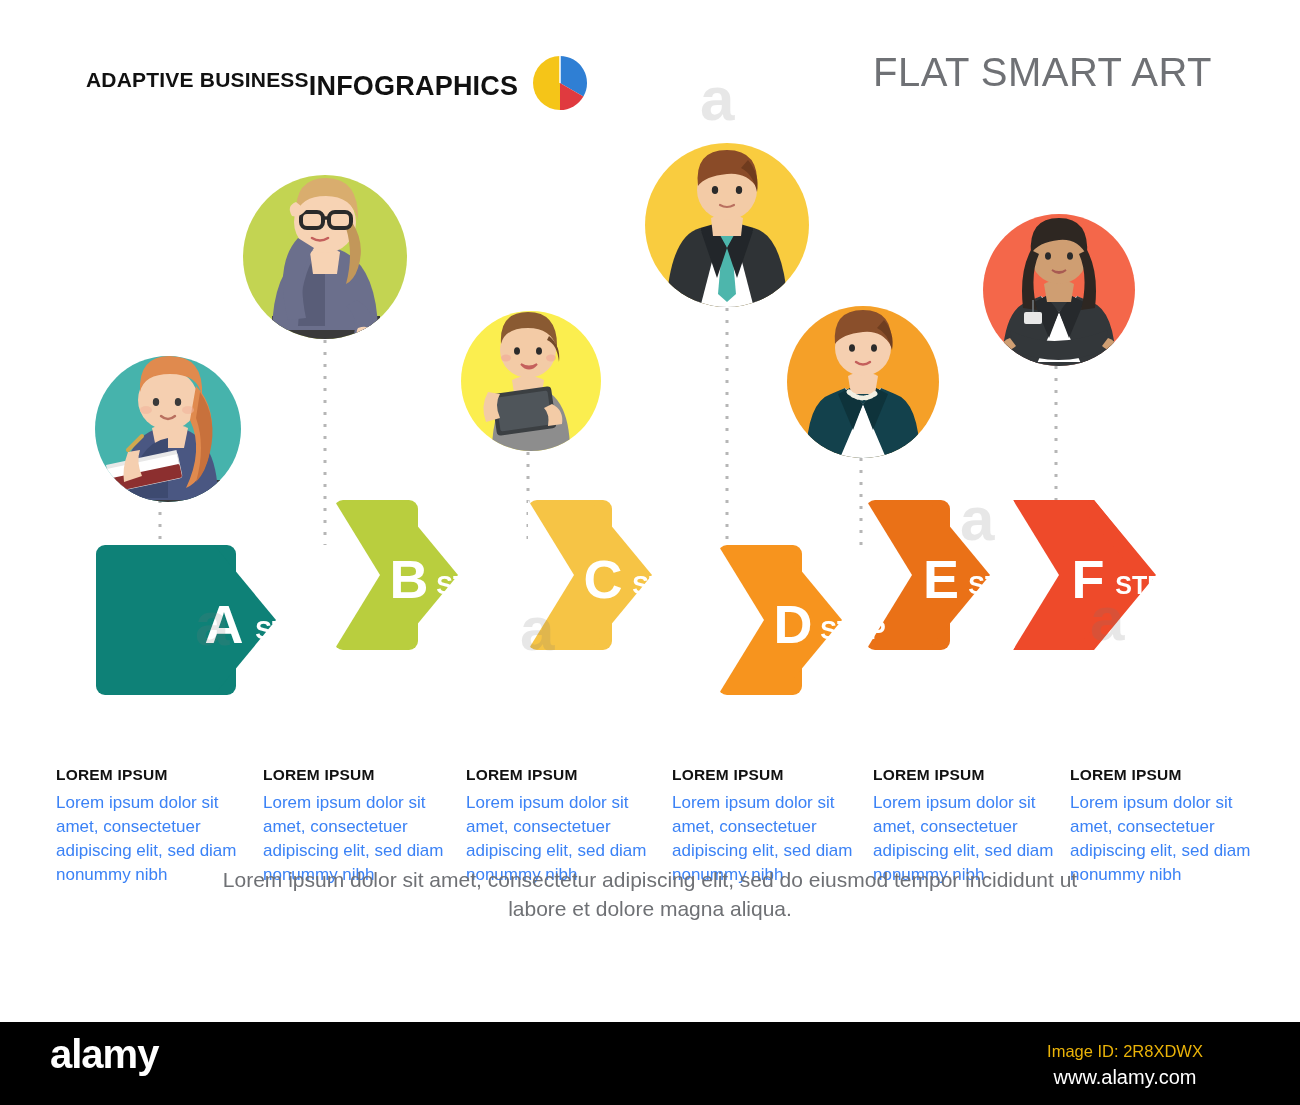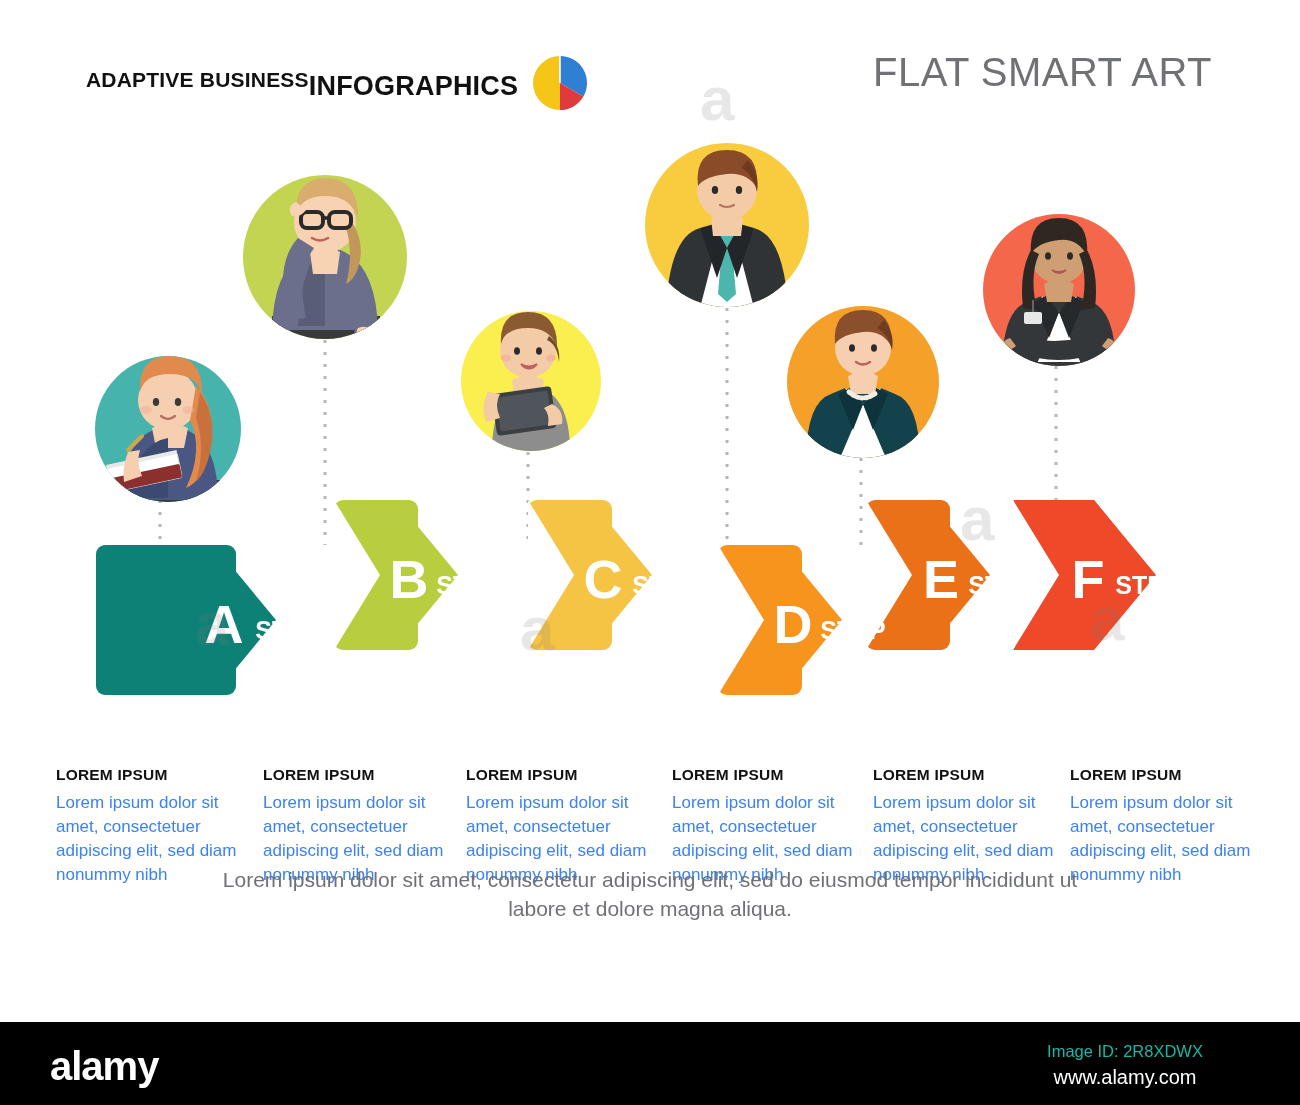--- a/index.html
+++ b/index.html
@@ -46,27 +46,27 @@
   
   .footnote {
     position: absolute; left: 50%; transform: translateX(-50%);
     top: 866px; width: 900px; text-align: center;
     font-size: 21px; color: #6f7175; line-height: 1.38;
   }
 
   
   .bar { position: absolute; left: 0; top: 1022px; width: 1300px; height: 83px; background: #000; }
   .bar-logo {
-    position: absolute; left: 50px; top: 22px;
+    position: absolute; left: 50px; top: 10px;
     color: #fff; font-size: 40px; font-weight: bold;
     letter-spacing: -1px; font-family: "Liberation Sans", sans-serif;
   }
   .bar-id {
     position: absolute; right: 50px; top: 20px; width: 250px; text-align: center;
-    color: #14b8a6; font-size: 16.5px;
+    color: #eab308; font-size: 16.5px;
   }
   .bar-url {
     position: absolute; right: 50px; top: 44px; width: 250px; text-align: center;
     color: #ffffff; font-size: 20px; font-weight: normal;
   }
   svg text { font-family: "Liberation Sans", sans-serif; }
 </style>
 </head>
 <body>
 

